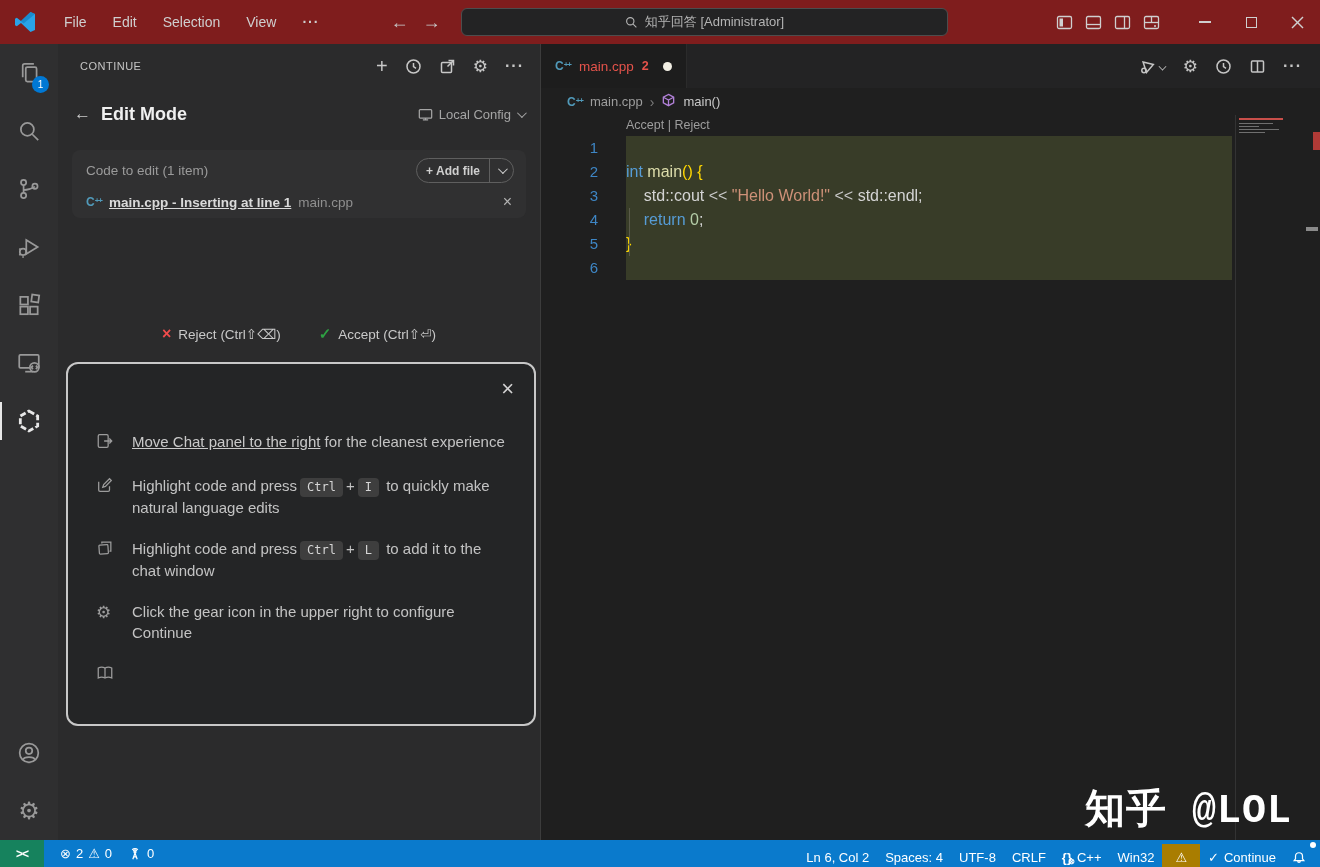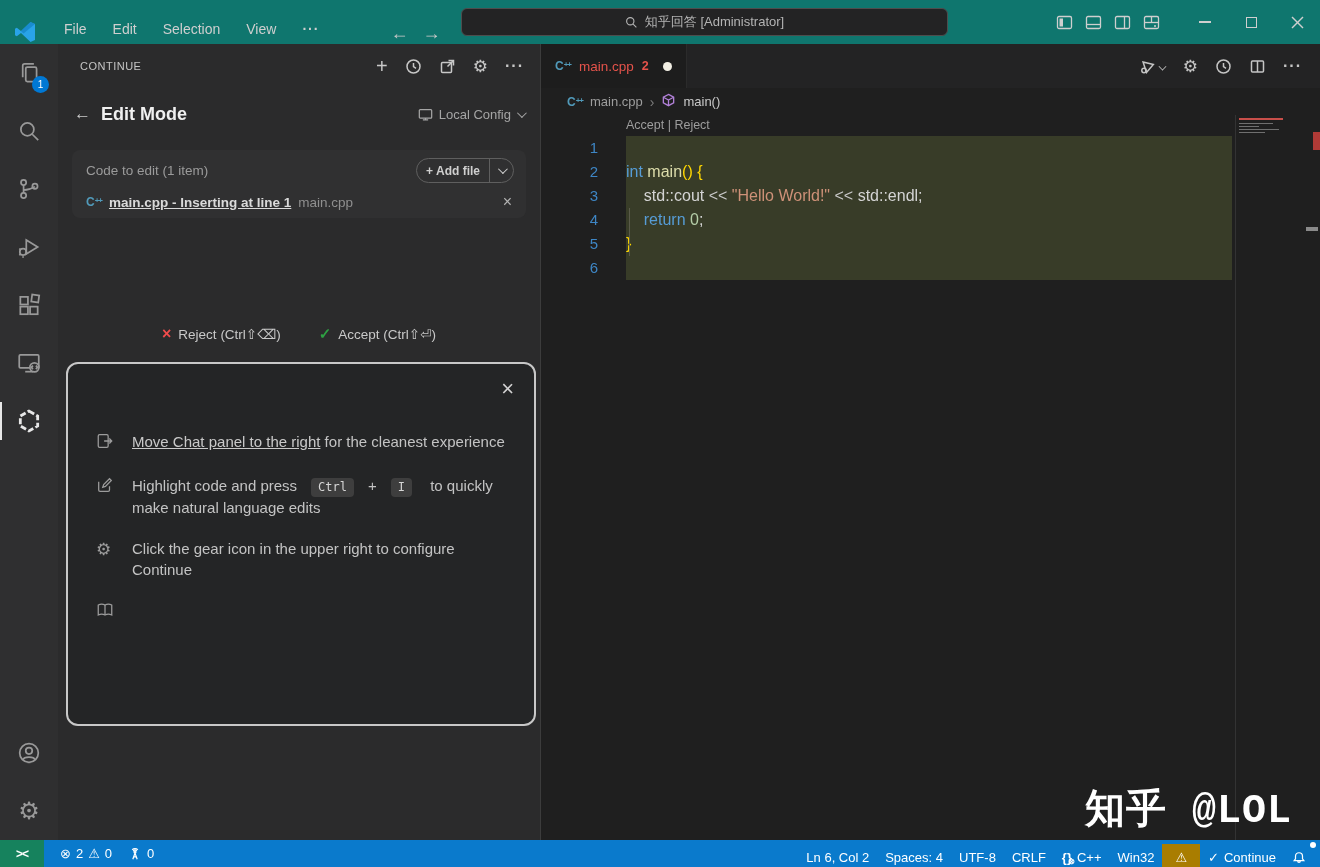--- a/index.html
+++ b/index.html
@@ -5,22 +5,22 @@
   :root{
     --accent_blue:#007ACC; --remote_green:#16825D; --error_red:#f14c4c;
     --tab_label_red:#e5534b; --badge_blue:#0078d4; --warning_badge_bg:#a97d00;
     --inserted_line_bg:#383c28;
   }
   *{box-sizing:border-box;margin:0;padding:0;font-family:"Liberation Sans",sans-serif;}
   html,body{width:1320px;height:867px;overflow:hidden;background:#1f1f1f;}
   .screen{position:relative;width:1320px;height:867px;background:#1f1f1f;}
 
   
-  .titlebar{position:absolute;top:0;left:0;right:0;height:44px;background:#0f766e;
-    display:flex;align-items:flex-end;color:#cccccc;}
+  .titlebar{position:absolute;top:0;left:0;right:0;height:44px;background:#7f1d1d;
+    display:flex;align-items:center;color:#cccccc;}
   .vscode-logo{width:24px;height:24px;margin:0 14px 0 13px;}
   .menu{font-size:14px;color:#cfcfcf;padding:0 13px;height:30px;display:flex;align-items:center;border-radius:5px;}
   .menu.more{letter-spacing:1px;font-weight:700;}
   .nav-arrows{display:flex;gap:14px;margin-left:58px;font-size:18px;color:#c8c8c8;}
   .searchbox{position:absolute;left:461px;top:8px;width:487px;height:28px;background:#232324;
     border:1px solid #4d4d4d;border-radius:6px;display:flex;align-items:center;justify-content:center;
     gap:7px;color:#b4b4b4;font-size:13px;}
   .win-icons{position:absolute;right:0;top:0;height:44px;display:flex;align-items:center;}
   .layout-icons{display:flex;gap:12px;margin-right:22px;}
   .layout-icons svg{width:17px;height:17px;stroke:#cfcfcf;fill:none;stroke-width:1.3;}
@@ -94,21 +94,21 @@
 
   .tips{position:absolute;left:8px;top:318px;width:470px;height:364px;background:#242526;
     border:2px solid #c8c8c8;border-radius:12px;}
   .tips-close{position:absolute;top:14px;right:20px;font-size:22px;color:#d2d2d2;line-height:1;}
   .tips-list{position:absolute;top:67px;left:28px;right:22px;}
   .tip{display:flex;gap:16px;margin-bottom:20px;color:#c3c3c3;font-size:15px;line-height:21px;}
   .tip-icon{flex:0 0 20px;padding-top:1px;color:#9c9c9c;}
   .tip-icon svg{width:18px;height:18px;stroke:currentColor;fill:none;stroke-width:1.4;}
   .tip-icon .gear-glyph{font-size:17px;}
   .tip a, .tip .lnk{color:#c9c9c9;text-decoration:underline;}
-  kbd{display:inline-block;background:#3e3e3e;border-radius:4px;padding:0 7px;margin:0 14px;
+  kbd{display:inline-block;background:#3e3e3e;border-radius:4px;padding:0 7px;margin:0 3px;
     font-family:"DejaVu Sans Mono",monospace;font-size:12px;line-height:19px;color:#d6d6d6;}
 
   
   .editor{position:absolute;left:540px;top:44px;right:0;bottom:27px;background:#1f1f1f;border-left:1px solid #3c3c3c;}
   .tabbar{position:absolute;top:0;left:0;right:0;height:44px;background:#232324;display:flex;align-items:center;}
   .tab{height:44px;background:#1d1d1d;display:flex;align-items:center;padding:0 14px;gap:8px;border-right:1px solid #2b2b2b;}
   .tab-name{color:var(--tab_label_red);font-size:13.5px;}
   .tab-badge{color:var(--tab_label_red);font-size:12.5px;font-weight:600;}
   .tab-dot{width:9px;height:9px;border-radius:50%;background:#f2efe4;margin-left:6px;}
   .ed-actions{margin-left:auto;display:flex;align-items:center;gap:17px;margin-right:18px;color:#c5c5c5;}
@@ -360,20 +360,27 @@
           <span><span class="lnk">Move Chat panel to the right</span><span> for the cleanest experience</span></span>
         </div>
         <div class="tip">
           <span class="tip-icon"><svg viewBox="0 0 20 20">
                 <path d="M3 6.5v9A1.5 1.5 0 0 0 4.5 17h9a1.5 1.5 0 0 0 1.5-1.5v-4"></path>
                 <path d="M7.5 12.5l1-3L15 3l2 2-6.5 6.5-3 1z"></path>
               </svg></span>
           <span><span>Highlight code and press</span><kbd>Ctrl</kbd><span>+</span><kbd>I</kbd> <span>to quickly make natural language edits</span></span>
         </div>
         <div class="tip">
+          <span class="tip-icon"><svg viewBox="0 0 20 20">
+                <path d="M6.5 5V3.5h10v10H15"></path>
+                <rect x="3.5" y="6.5" width="10" height="10" rx="1" transform="rotate(-4 8.5 11.5)"></rect>
+              </svg></span>
+          <span><span>Highlight code and press</span><kbd>Ctrl</kbd><span>+</span><kbd>L</kbd> <span>to add it to the chat window</span></span>
+        </div>
+        <div class="tip">
           <span class="tip-icon"><span class="gear-glyph">⚙</span></span>
           <span>Click the gear icon in the upper right to configure Continue</span>
         </div>
         <div class="tip">
           <span class="tip-icon"><svg viewBox="0 0 20 20">
                 <path d="M2.5 4.5c2.6-1.3 5-1.3 7.5 0 2.5-1.3 4.9-1.3 7.5 0v11c-2.6-1.3-5-1.3-7.5 0-2.5-1.3-4.9-1.3-7.5 0z"></path>
                 <path d="M10 4.5v11"></path>
               </svg></span>
         </div>
       </div>

